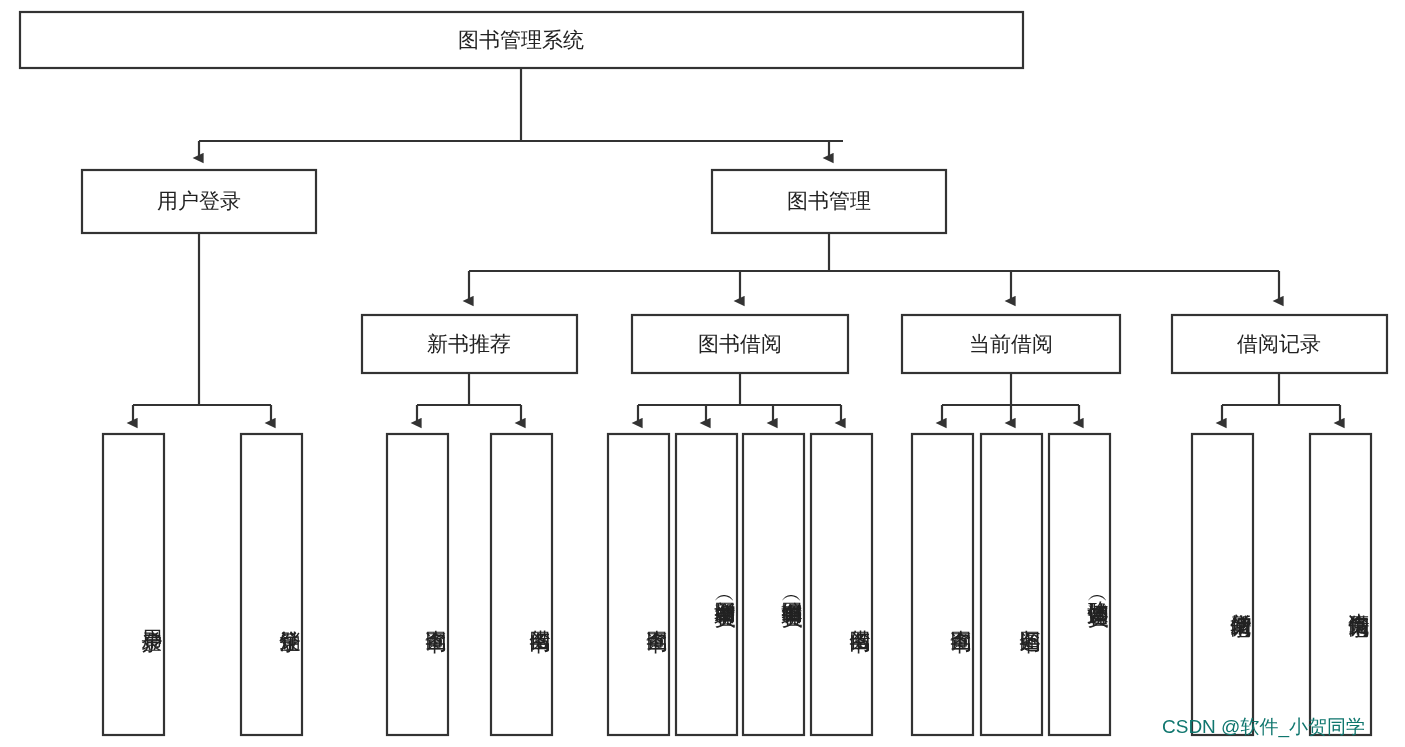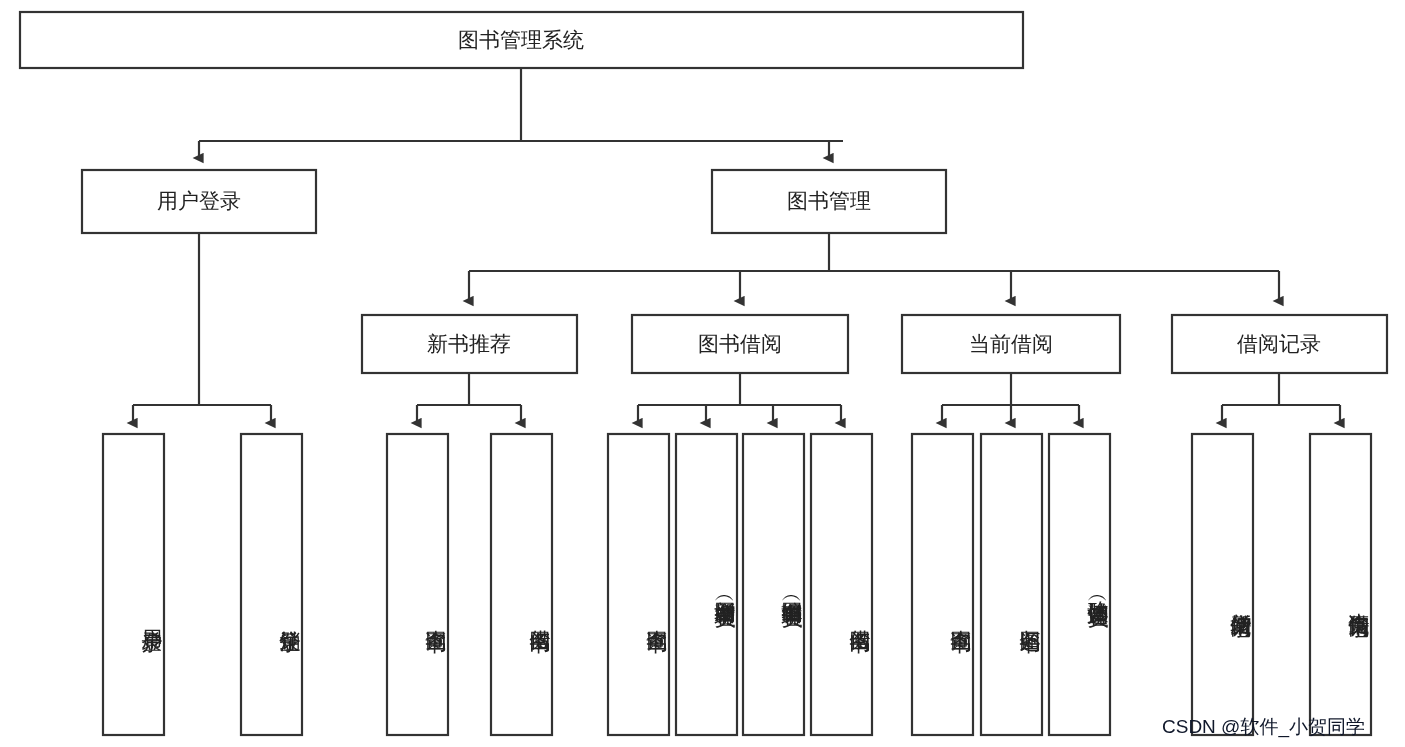--- a/index.html
+++ b/index.html
@@ -58,21 +58,21 @@
     display: flex;
     align-items: flex-start;
     justify-content: center;
     white-space: nowrap;
     pointer-events: none;
   }
   .watermark {
     position: absolute;
     font-family: "Liberation Sans", "DejaVu Sans", sans-serif;
     font-size: 19px;
-    color: #0f172a;
+    color: #0f766e;
     white-space: nowrap;
     left: 1162px;
     top: 714px;
   }
 </style>
 </head>
 <body>
 
 <div id="diagram-root">
 

